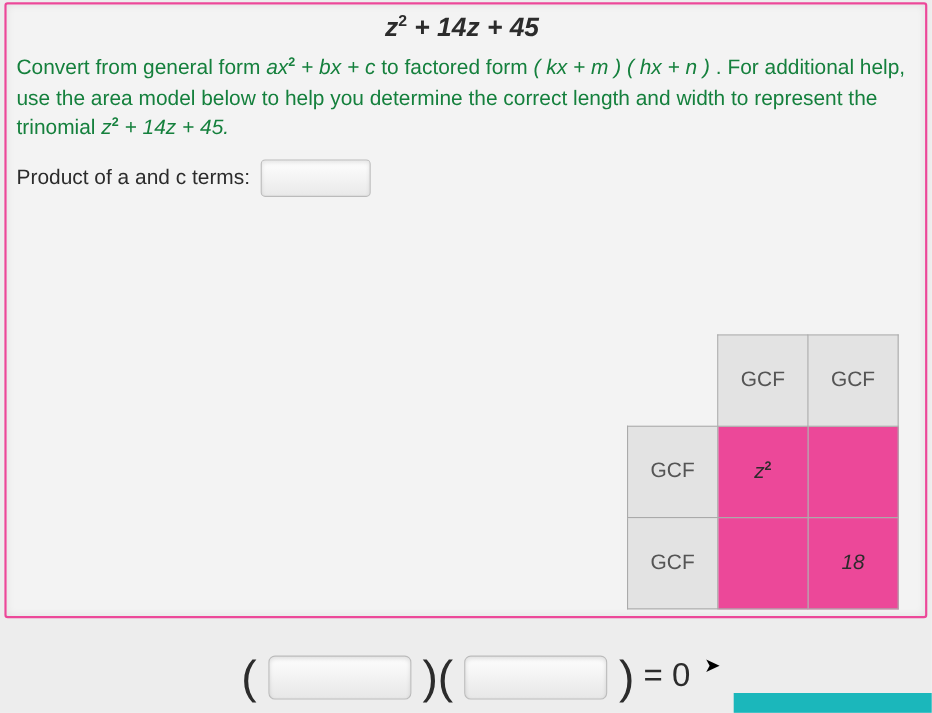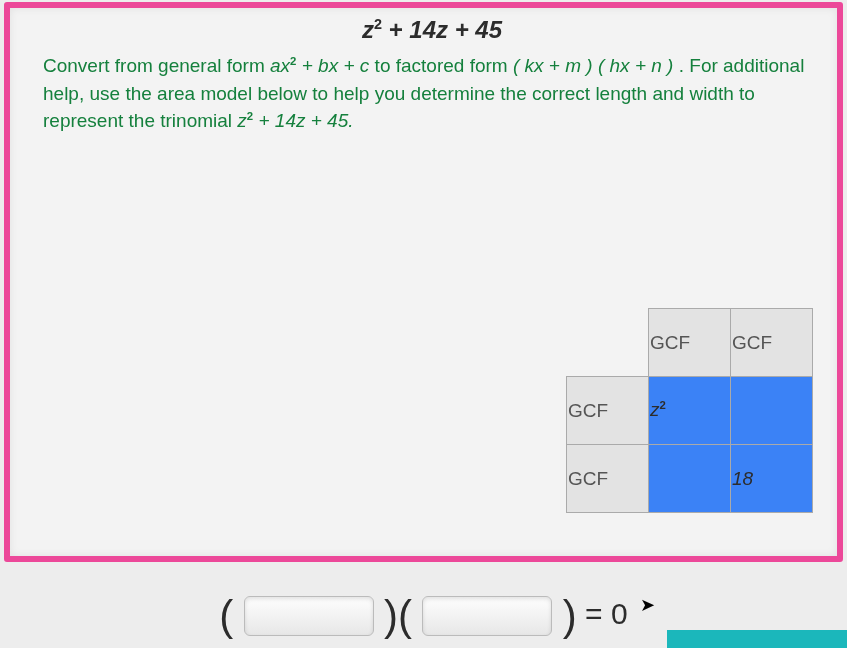--- a/index.html
+++ b/index.html
@@ -7,24 +7,24 @@
     margin: 0;
     font-family: "Segoe UI", Verdana, Arial, sans-serif;
     background: #ededed;
     color: #2c2c2c;
     width: 847px;
     height: 648px;
     overflow: hidden;
   }
   .panel {
     background: #f3f3f3;
-    border: 6px solid #ec4899;
+    border: 2px solid #ec4899;
     border-radius: 3px;
     margin: 2px 4px 0 4px;
-    padding: 8px 16px 18px 33px;
+    padding: 8px 16px 18px 9px;
     box-shadow: inset 0 0 8px rgba(0,0,0,0.08);
     height: 560px;
     position: relative;
   }
   .title-expr {
     text-align: center;
     font-size: 24px;
     font-weight: bold;
     font-style: italic;
     margin-bottom: 8px;
@@ -48,29 +48,30 @@
     box-shadow: inset 0 2px 4px rgba(0,0,0,0.1);
   }
   .area-model {
     position: absolute;
     right: 24px;
     top: 300px;
     border-collapse: collapse;
   }
   .area-model td {
     width: 82px;
-    height: 68px;
+    height: 83px;
     border: 1px solid #aaa;
+    text-align: center;
     vertical-align: middle;
     font-size: 19px;
     background: #f7f7f7;
   }
   .area-model td.empty-corner { background: transparent; border: none; }
   .area-model td.gcf { background: #e3e3e3; color:#555; }
-  .area-model td.data { background: #3b82f6; font-style: italic; }
+  .area-model td.data { background: #ec4899; font-style: italic; }
   .area-model .val { font-style: italic; }
   .footer-eq {
     position: absolute;
     left: 0;
     width: 847px;
     bottom: 12px;
     text-align: center;
     font-size: 30px;
     font-family: Arial, sans-serif;
   }
@@ -116,20 +117,30 @@
       <span>ax</span><span class="sup">2</span><span> + bx + c</span>
     </span>
     <span> to factored form </span>
     <span class="it">( kx + m ) ( hx + n )</span>
     <span> . For additional help, use the area model below to help you determine the correct length and width to represent the trinomial </span>
     <span class="it">
       <span>z</span><span class="sup">2</span><span> + 14z + 45.</span>
     </span>
   </div>
 
+  <div class="prompt-row">
+    <span>
+      <span>Product of </span>
+      <span class="it">a</span>
+      <span> and </span>
+      <span class="it">c</span>
+      <span> terms:</span>
+    </span>
+    <input type="text" class="ac-input" style="">
+  </div>
 
   <table class="area-model">
     <tbody>
         <tr>
       <td class="empty-corner"></td>
       <td class="gcf">GCF</td>
       <td class="gcf">GCF</td>
     </tr>
     <tr>
       <td class="gcf">GCF</td>

